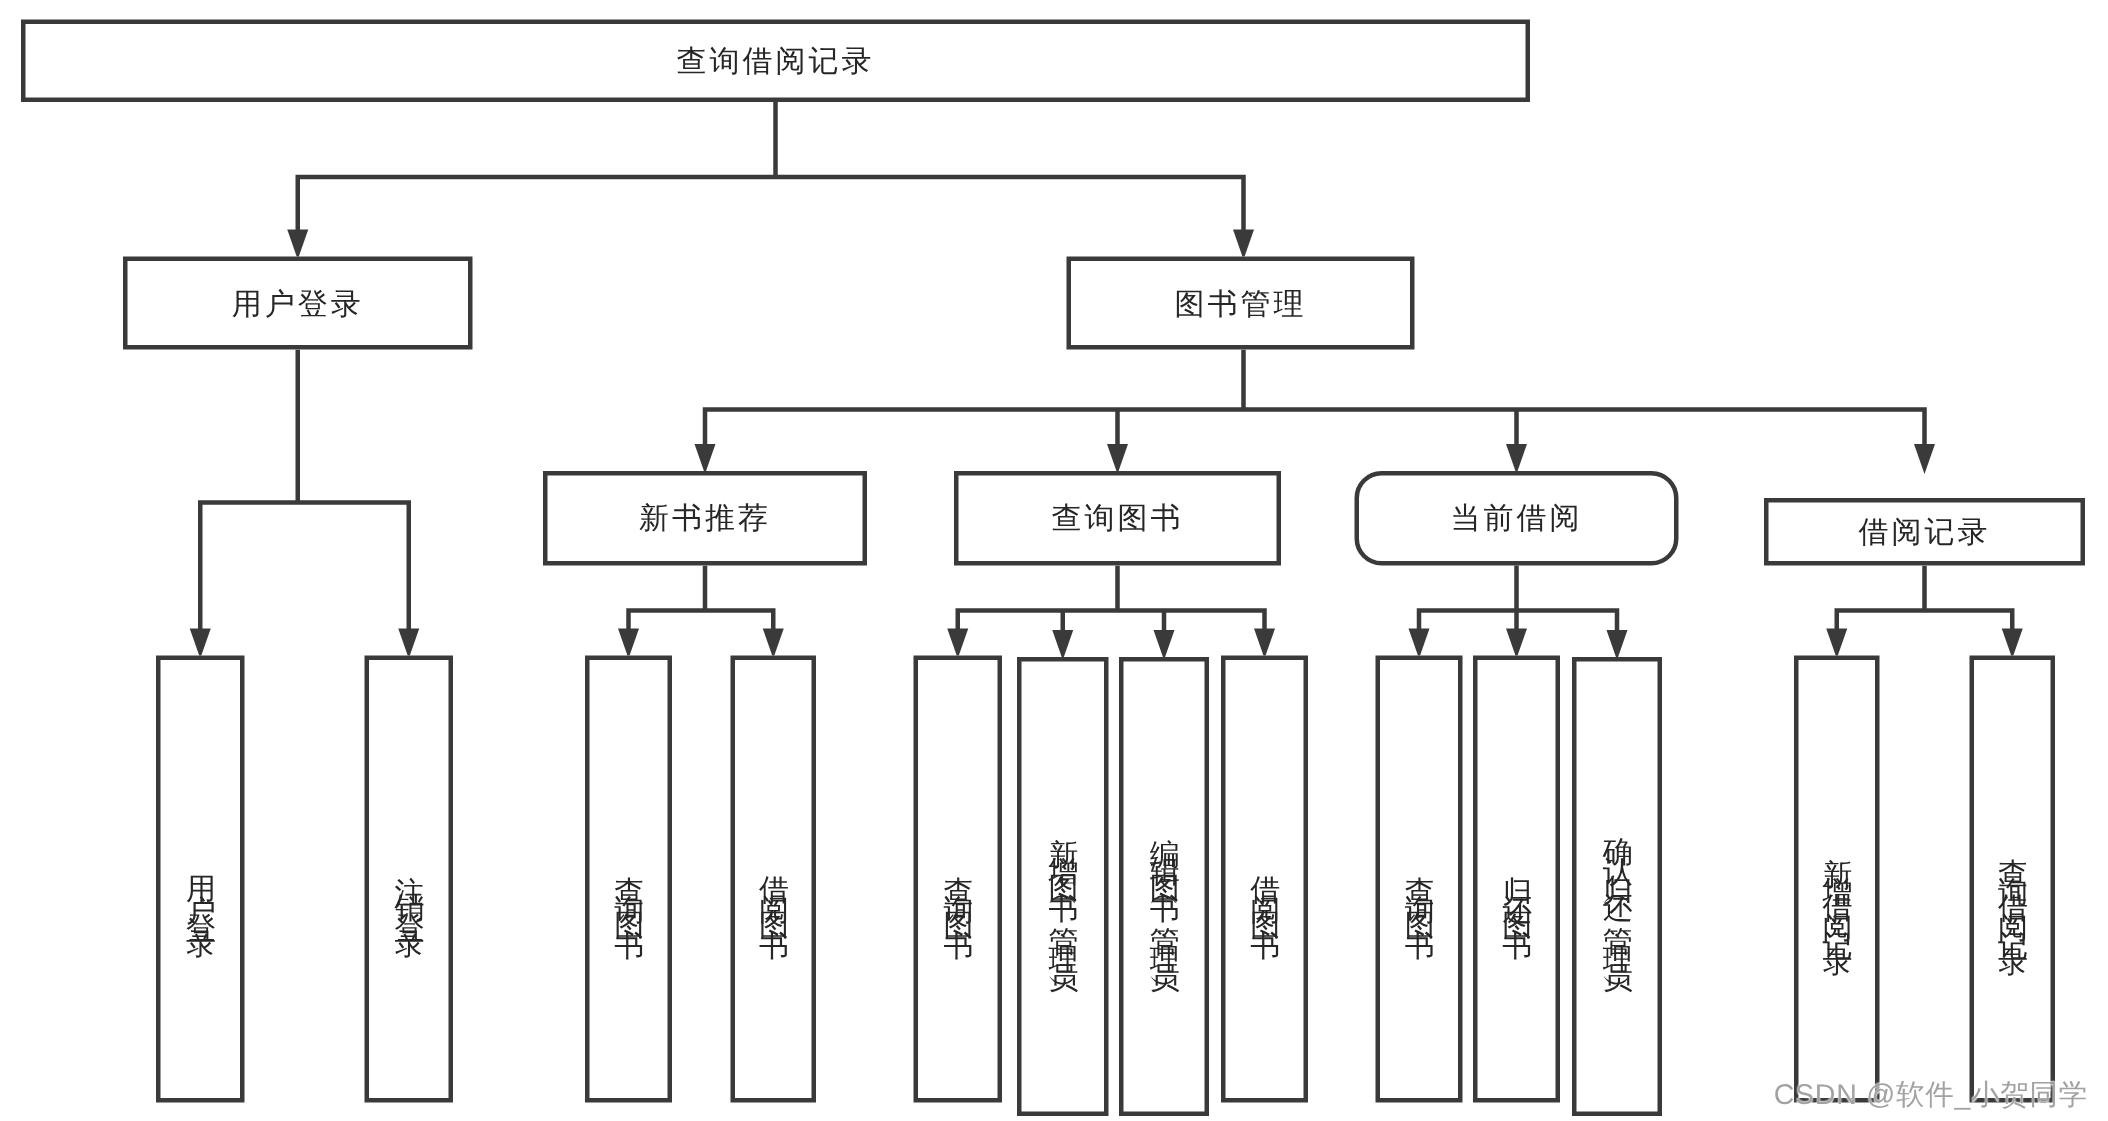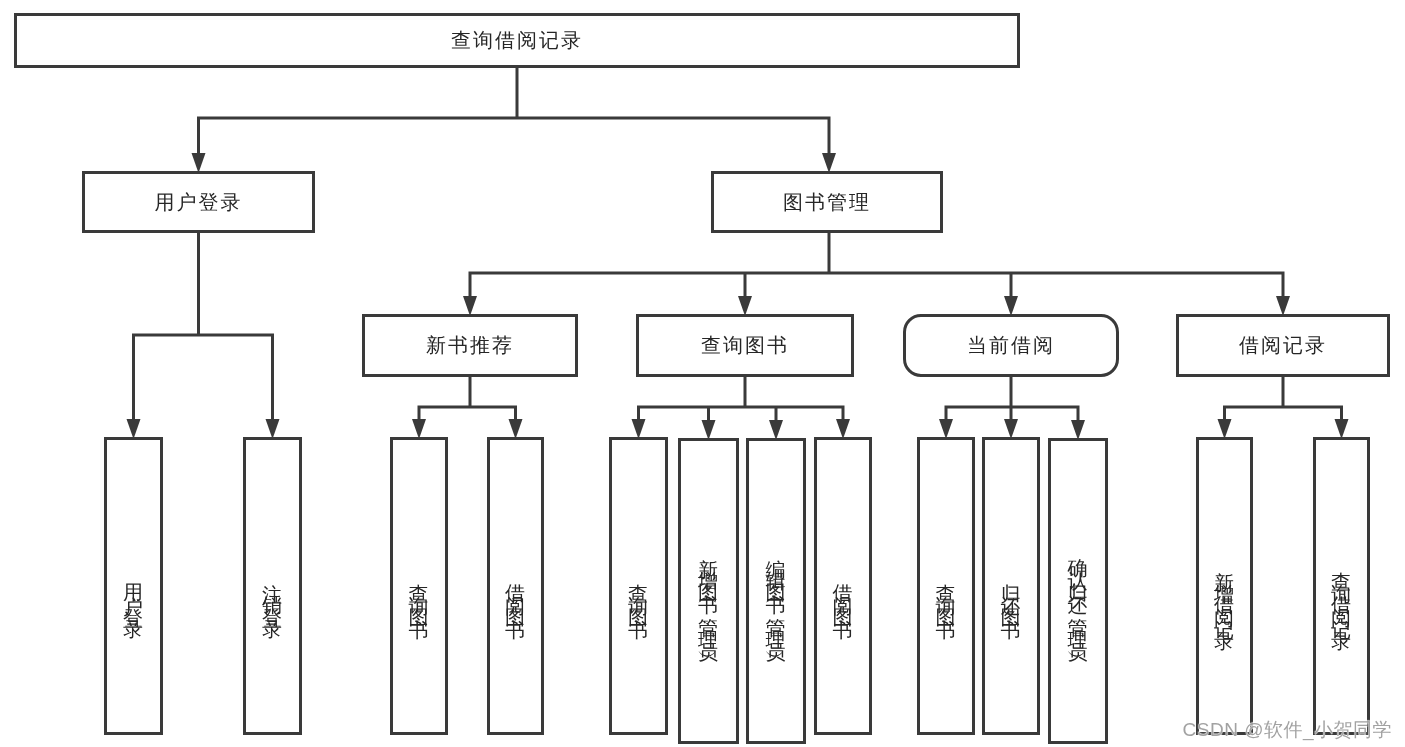--- a/index.html
+++ b/index.html
@@ -96,21 +96,21 @@
     </div>
     <div class="node horizontal" style="left: 362px; top: 314px; width: 216px; height: 63px;">
       <span class="node-label">新书推荐</span>
     </div>
     <div class="node horizontal" style="left: 636px; top: 314px; width: 218px; height: 63px;">
       <span class="node-label">查询图书</span>
     </div>
     <div class="node horizontal" style="left: 903px; top: 314px; width: 216px; height: 63px; border-radius: 18px;">
       <span class="node-label">当前借阅</span>
     </div>
-    <div class="node horizontal" style="left: 1176px; top: 314px; width: 214px; height: 63px;">
+    <div class="node horizontal" style="left: 1176px; top: 332px; width: 214px; height: 45px;">
       <span class="node-label">借阅记录</span>
     </div>
     <div class="node vertical" style="left: 104px; top: 437px; width: 59px; height: 298px;">
       <span class="node-label">用户登录</span>
     </div>
     <div class="node vertical" style="left: 243px; top: 437px; width: 59px; height: 298px;">
       <span class="node-label">注销登录</span>
     </div>
     <div class="node vertical" style="left: 390px; top: 437px; width: 58px; height: 298px;">
       <span class="node-label">查询图书</span>

